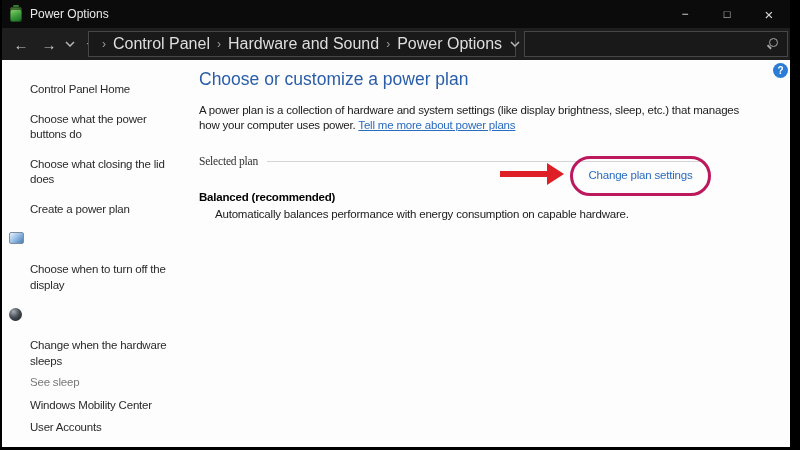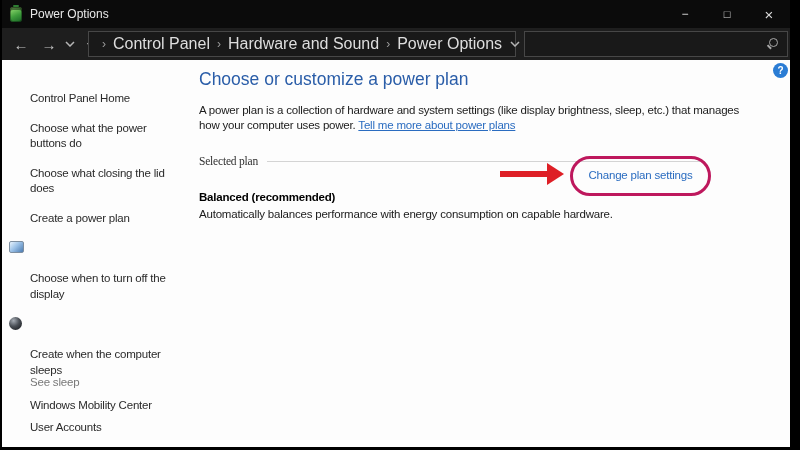--- a/index.html
+++ b/index.html
@@ -55,21 +55,21 @@
     background:#a8a8a8; transform:rotate(45deg); }
 
   
   .content { position:absolute; left:0; top:60px; right:0; bottom:0; background:#fdfdfd; }
 
   .help-icon { position:absolute; top:3px; right:2px; width:15px; height:15px; border-radius:50%;
     background:#2a7cd4; color:#fff; font-size:10px; font-weight:bold;
     display:flex; align-items:center; justify-content:center; }
 
   
-  .sidebar { position:absolute; left:0; top:0; width:196px; bottom:0; padding-top:31px;
+  .sidebar { position:absolute; left:0; top:0; width:196px; bottom:0; padding-top:22px;
     font-size:11.5px; letter-spacing:-0.2px; color:#2a2a2a; }
   .side-item { margin:0 8px 14px 28px; line-height:15.5px; white-space:pre-line;
     width:152px; position:relative; }
   .side-icon { position:absolute; left:-21px; top:1px; }
   .icon-monitor { width:15px; height:12px; border-radius:2px; border:1px solid #7d8ea0;
     background:linear-gradient(135deg,#e8f3fd 0%,#9cc2e8 45%,#4a7ab0 100%); }
   .icon-sleep { width:13px; height:13px; border-radius:50%;
     background:radial-gradient(circle at 35% 28%, #a5abb3 0%, #4a4f56 45%, #15171a 95%); }
   .see-also { position:absolute; left:28px; bottom:5px; }
   .see-also-label { color:#787878; margin-bottom:10px; }
@@ -79,21 +79,21 @@
   .main { position:absolute; left:197px; top:0; width:514px; bottom:0;
     font-size:11.5px; letter-spacing:-0.2px; color:#1b1b1b; }
   .page-heading { margin-top:9px; font-size:17.5px; letter-spacing:0;
     color:#2a5da8; font-weight:400; }
   .para { margin-top:13px; line-height:15px; white-space:nowrap; }
   .text-link { color:#2a6cc0; text-decoration:underline; cursor:pointer; }
   .section-row { margin-top:22px; display:flex; align-items:center;font-family:Liberation Serif, serif; }
   .section-label { color:#303030; white-space:nowrap; }
   .section-line { flex:1; height:1px; background:#d4d4d4; margin-left:9px; margin-right:8px; }
   .plan-name { margin-top:24px; font-weight:bold; color:#000; }
-  .plan-desc { margin-top:5px; }
+  .plan-desc { margin-top:5px;margin-left:16px; }
 
   
   .red-rect { position:absolute; left:371px; top:96px; width:141px; height:40px;
     border:3px solid #be185d; border-radius:20px; }
   .plan-action { position:absolute; left:0; right:0; top:10px; text-align:center;
     color:#2a6cc0; text-decoration:none; cursor:pointer; font-size:11.5px; }
   .arrow-shaft { position:absolute; left:301px; top:111px; width:47px; height:6px; background:#de1f26; }
   .arrow-head { position:absolute; left:348px; top:103px; width:0; height:0;
     border-left:17px solid #de1f26; border-top:11px solid transparent; border-bottom:11px solid transparent; }
 </style>
@@ -156,21 +156,21 @@
       <div class="side-item">Choose what closing the lid
 does</div>
       <div class="side-item">Create a power plan</div>
       <div class="side-item">
         <span class="side-icon icon-monitor"></span>
         <span>Choose when to turn off the
 display</span>
       </div>
       <div class="side-item">
         <span class="side-icon icon-sleep"></span>
-        <span>Create when the computer
+        <span>Change when the hardware
 sleeps</span>
       </div>
       <div class="see-also">
         <div class="see-also-label">See sleep</div>
         <div class="see-also-link">Windows Mobility Center</div>
         <div class="see-also-link">User Accounts</div>
       </div>
     </div>
 
     <div class="main">

